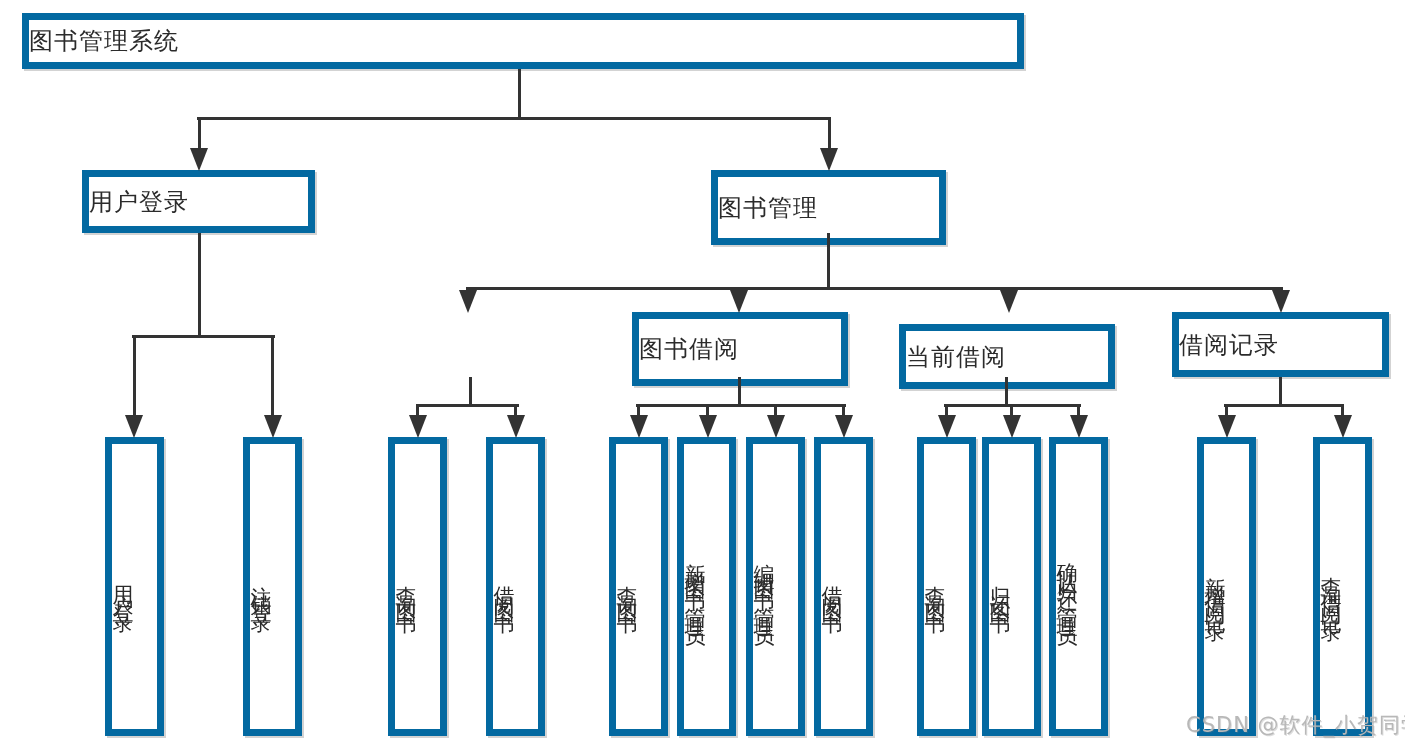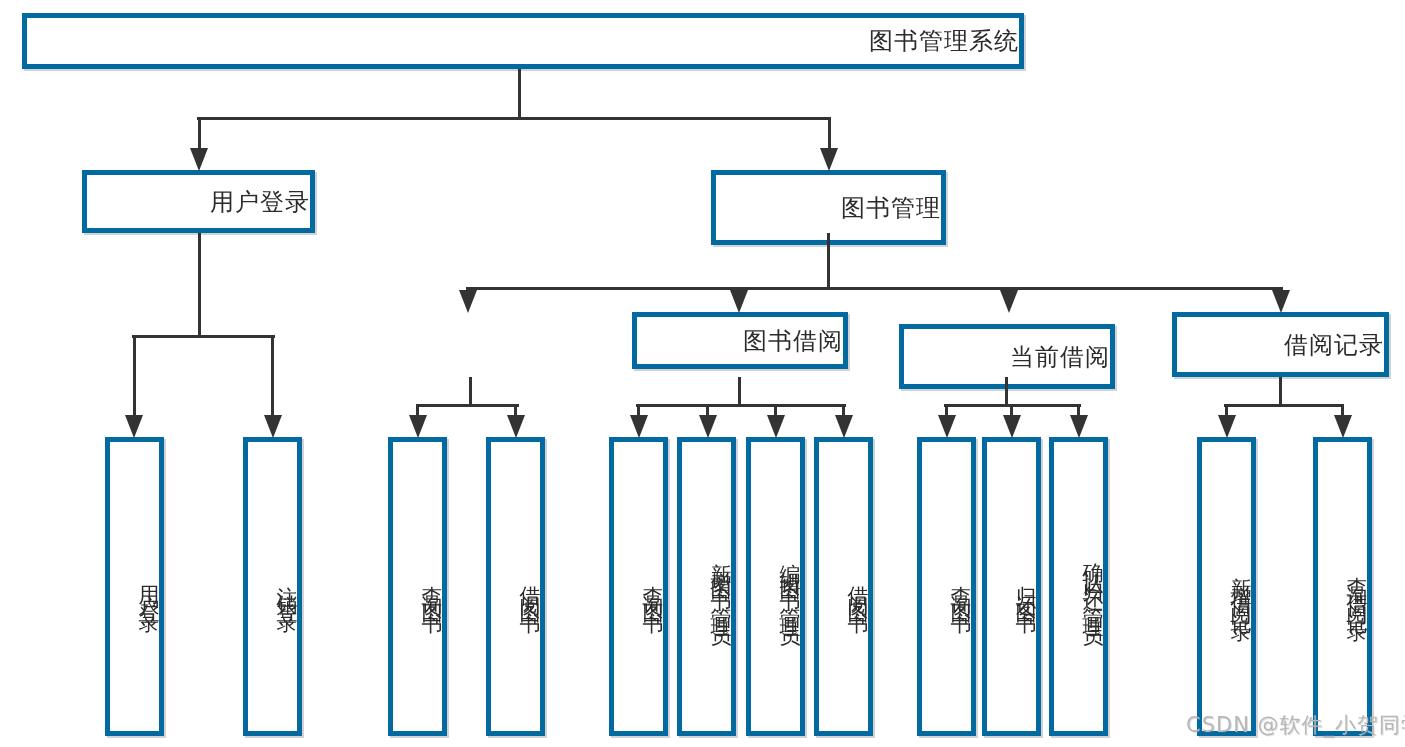--- a/index.html
+++ b/index.html
@@ -1,22 +1,22 @@
 <!DOCTYPE html>
 <html><head>
 <meta charset="utf-8">
 <style>
   html,body{margin:0;padding:0;background:#ffffff;}
   .canvas{
     position:relative;width:1405px;height:747px;background:#ffffff;overflow:hidden;
     font-family:"DejaVu Sans","Liberation Sans",sans-serif;
   }
   .box{
-    position:absolute;box-sizing:border-box;border:5px solid #0369a1;background:#ffffff;
-    display:flex;align-items:center;justify-content:flex-end;
+    position:absolute;box-sizing:border-box;border:7px solid #0369a1;background:#ffffff;
+    display:flex;align-items:center;justify-content:flex-start;
     box-shadow:2px 2px 0 rgba(130,130,130,0.35);
   }
   .hbox{font-size:24px;letter-spacing:1px;color:#2b2b2b;}
   .vbox{top:437px;width:59px;height:299px;}
   .vtext{
     writing-mode:vertical-rl;text-orientation:mixed;
     font-size:21px;letter-spacing:9px;color:#2b2b2b;line-height:1;
   }
   .hline,.vline{position:absolute;background:#333333;}
   .hline{height:3px;}
@@ -40,21 +40,21 @@
     <span>图书管理系统</span>
   </div>
 
   <div class="box hbox" style="left:82px;top:170px;width:233px;height:63px">
     <span>用户登录</span>
   </div>
   <div class="box hbox" style="left:711px;top:170px;width:235px;height:75px">
     <span>图书管理</span>
   </div>
 
-  <div class="box hbox" style="left:632px;top:312px;width:216px;height:57px">
+  <div class="box hbox" style="left:632px;top:312px;width:216px;height:74px">
     <span>图书借阅</span>
   </div>
   <div class="box hbox" style="left:899px;top:324px;width:216px;height:65px">
     <span>当前借阅</span>
   </div>
   <div class="box hbox" style="left:1172px;top:312px;width:217px;height:65px">
     <span>借阅记录</span>
   </div>
 
   <div class="box vbox" style="left:105px">

